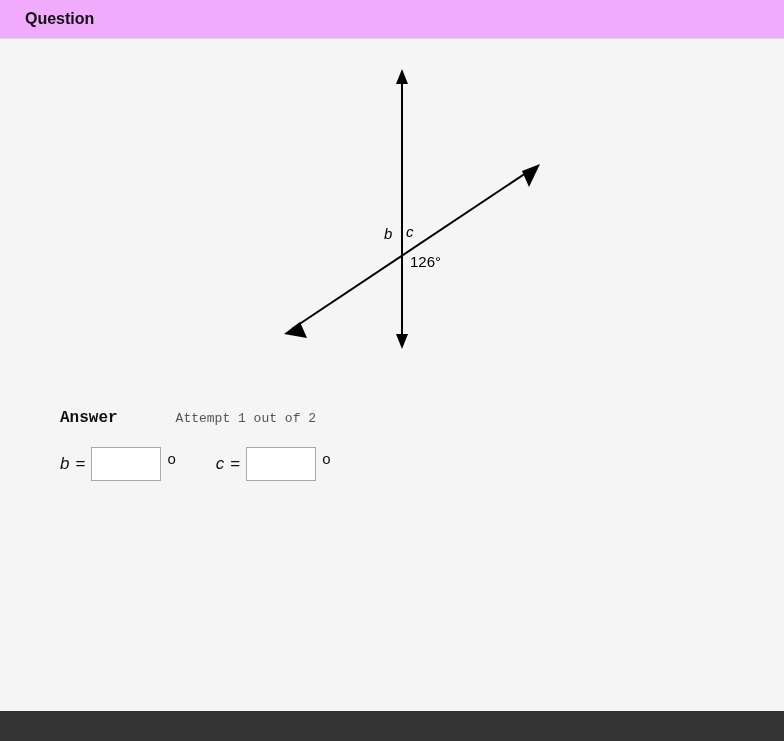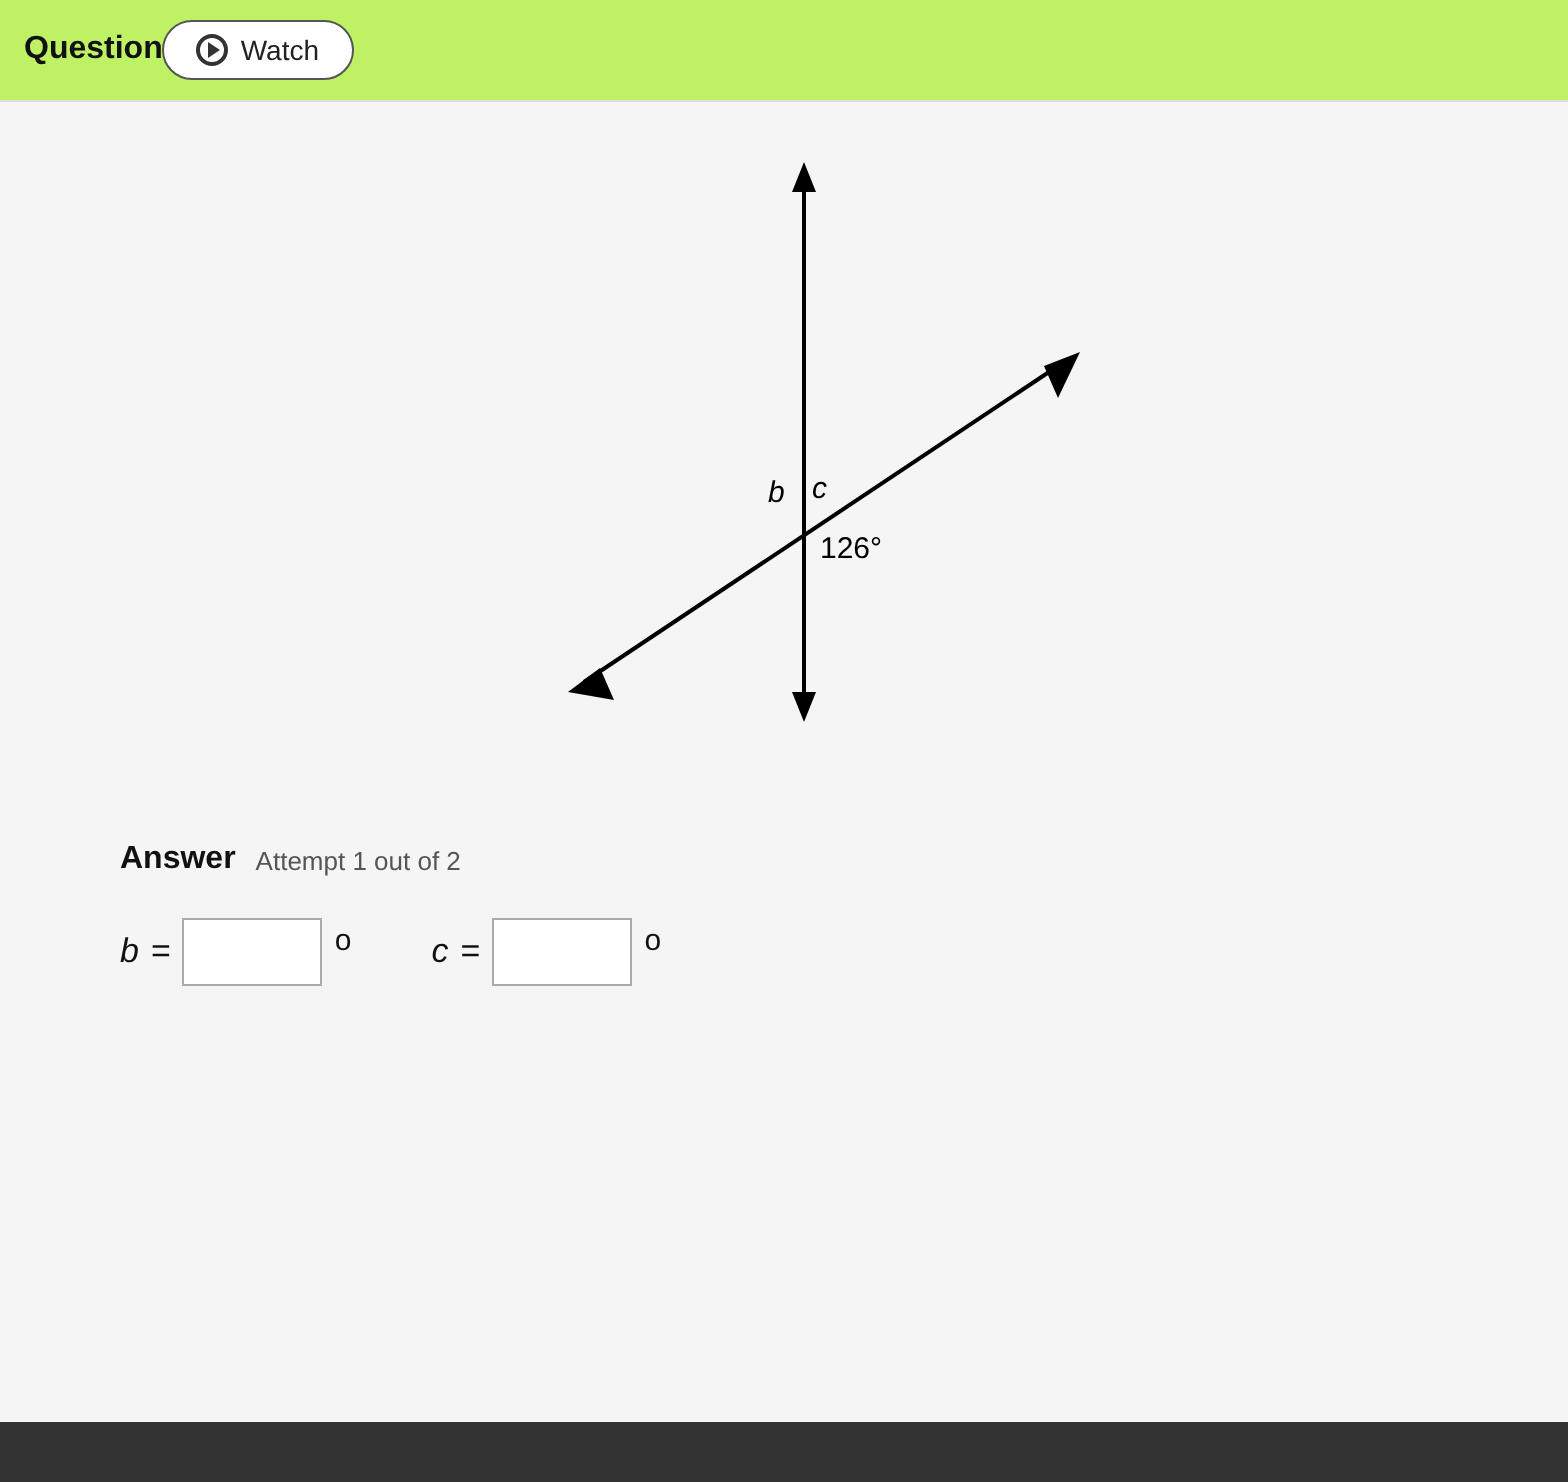--- a/index.html
+++ b/index.html
@@ -15,24 +15,25 @@
 
     .main-container {
       background: #f5f5f5;
       width: 784px;
       height: 741px;
       position: relative;
     }
 
     .header {
       display: flex;
-      align-items: center;
-      padding: 10px 12px;
+      justify-content: space-between;
+      align-items: center;
+      padding: 10px 25px;
       border-bottom: 1px solid #ddd;
-      background: #bef264;
+      background: #f0abfc;
     }
 
     .question-label {
       font-weight: bold;
       font-size: 16px;
       color: #111;
     }
 
     .watch-button {
       display: flex;
@@ -95,31 +96,33 @@
 
     .answer-section {
       padding: 0 20px;
     }
 
     .answer-header {
       display: flex;
       align-items: center;
       gap: 10px;
       margin-bottom: 20px;
+      font-family: Liberation Mono, monospace;
     }
 
     .answer-label {
       font-weight: bold;
       font-size: 16px;
       color: #111;
     }
 
     .attempt-text {
       font-size: 13px;
       color: #555;
+      margin-left: 48px;
     }
 
     .inputs-row {
       display: flex;
       align-items: center;
       gap: 40px;
     }
 
     .input-group {
       display: flex;
@@ -163,24 +166,20 @@
       background: #333;
     }
   </style>
 </head>
 <body>
 
 <div class="main-container">
 
   <div class="header">
     <span class="question-label">Question</span>
-    <button class="watch-button">
-      <span class="watch-icon"></span>
-      <span>Watch</span>
-    </button>
   </div>
 
   <div class="content-area">
 
     <div class="diagram-container">
       <svg class="diagram-svg" viewBox="0 0 400 320">
 
         <line x1="210" y1="280" x2="210" y2="20" stroke="black" stroke-width="2"></line>
 
         <polygon points="210,10 204,25 216,25" fill="black"></polygon>

